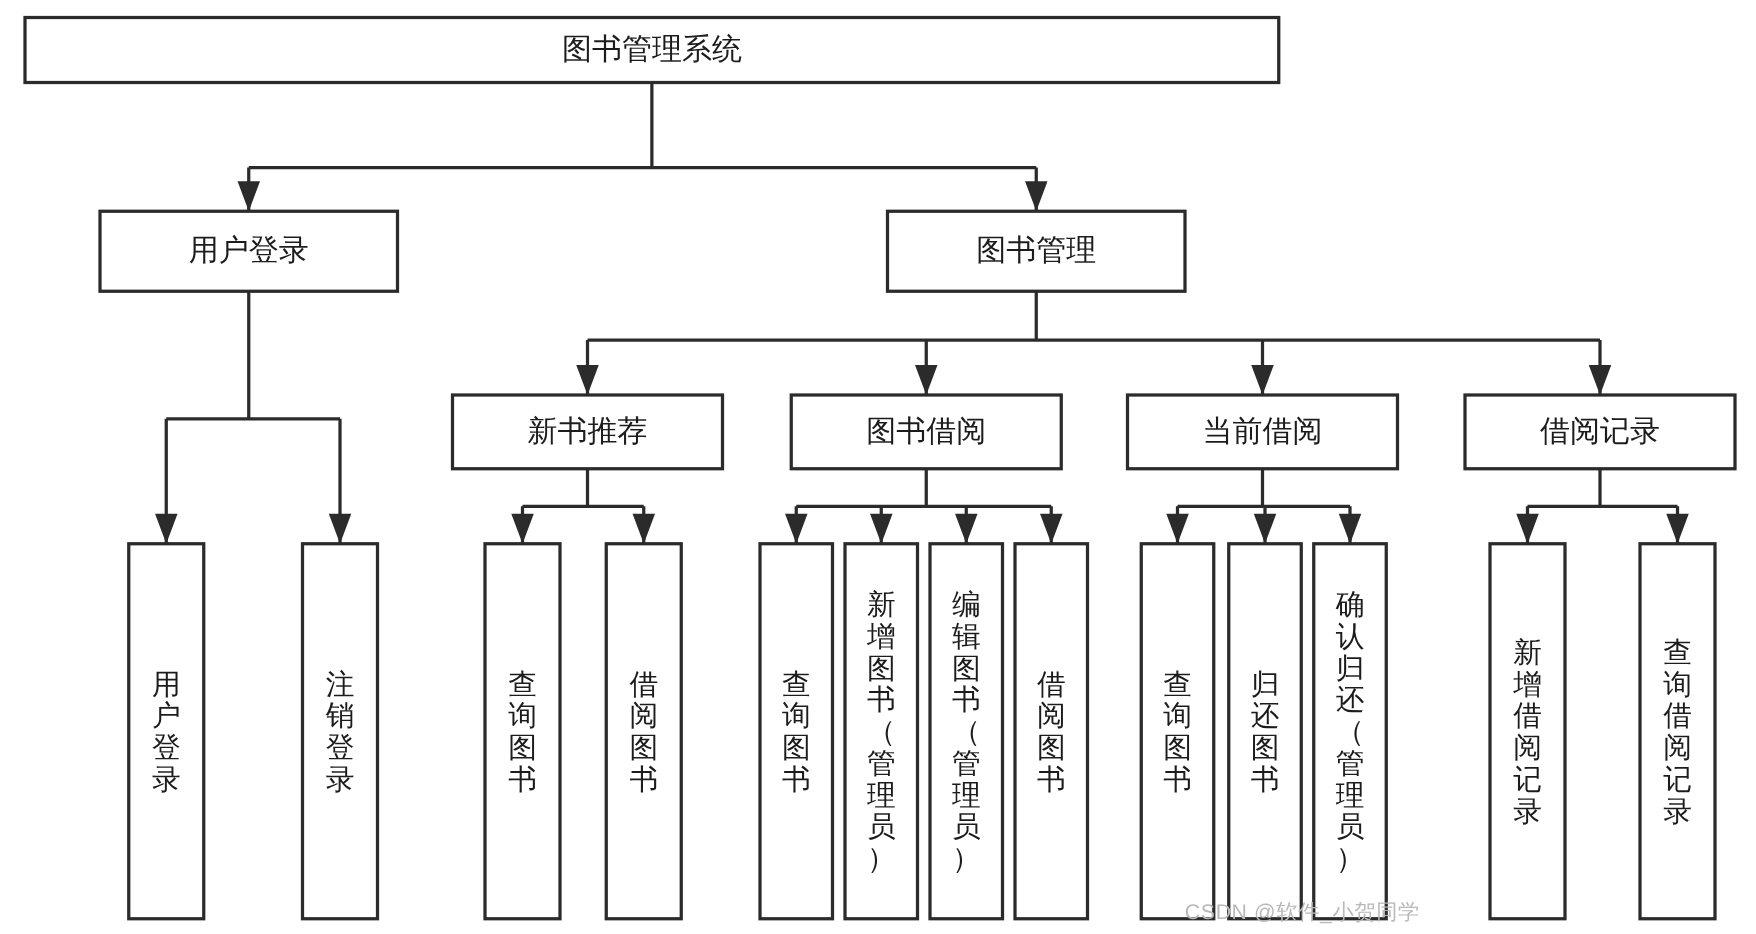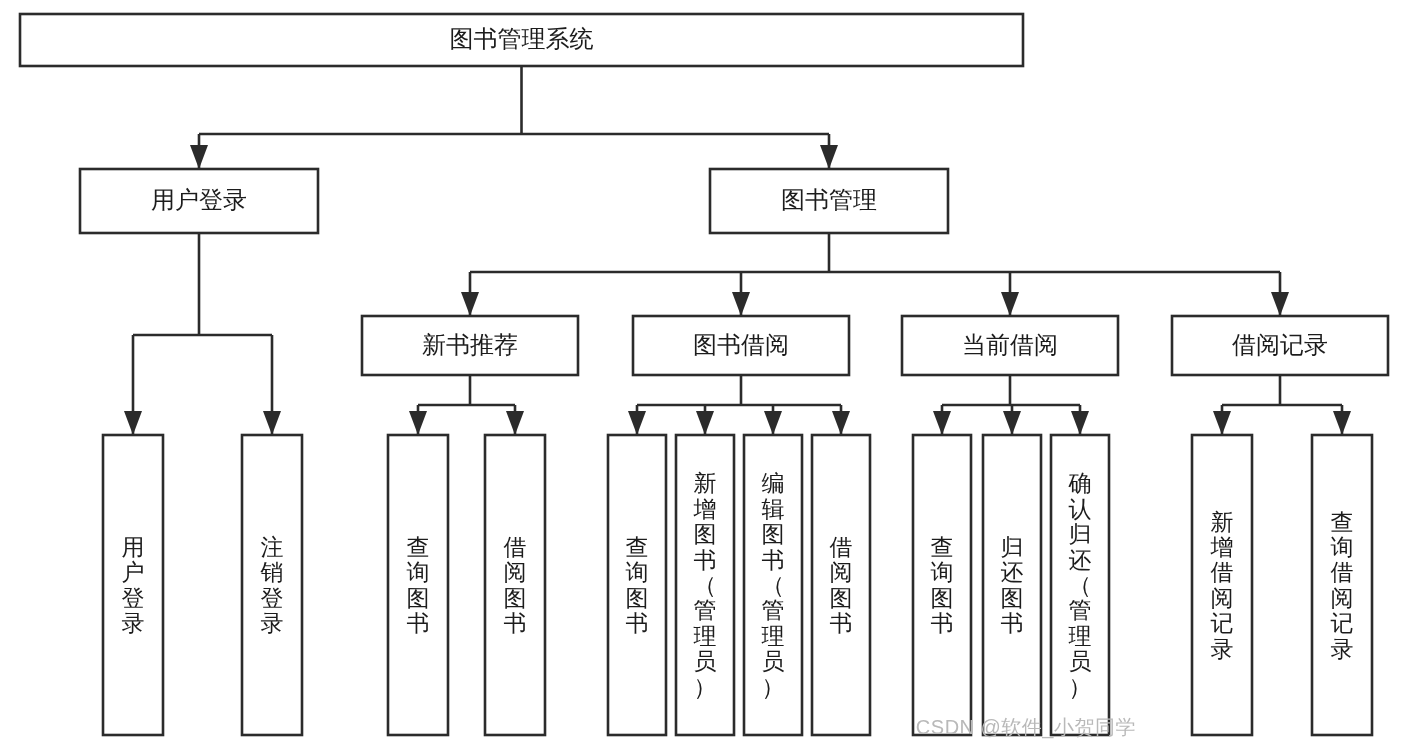--- a/index.html
+++ b/index.html
@@ -26,21 +26,21 @@
     text-anchor:middle;
   }
   .link-line{
     stroke:#2b2b2b;stroke-width:2.6;fill:none;stroke-linecap:butt;
   }
   .arrow-head{fill:#2b2b2b;stroke:none;}
   .watermark{
     position:absolute;
     right:14px;bottom:6px;
     font-family:"Liberation Sans","DejaVu Sans",sans-serif;
-    font-size:20px;
+    font-size:17px;
     color:#b9b9b9;
     letter-spacing:0.5px;
     white-space:nowrap;
     user-select:none;
   }
 </style>
 </head>
 <body>
 
 <div id="diagram-root">

